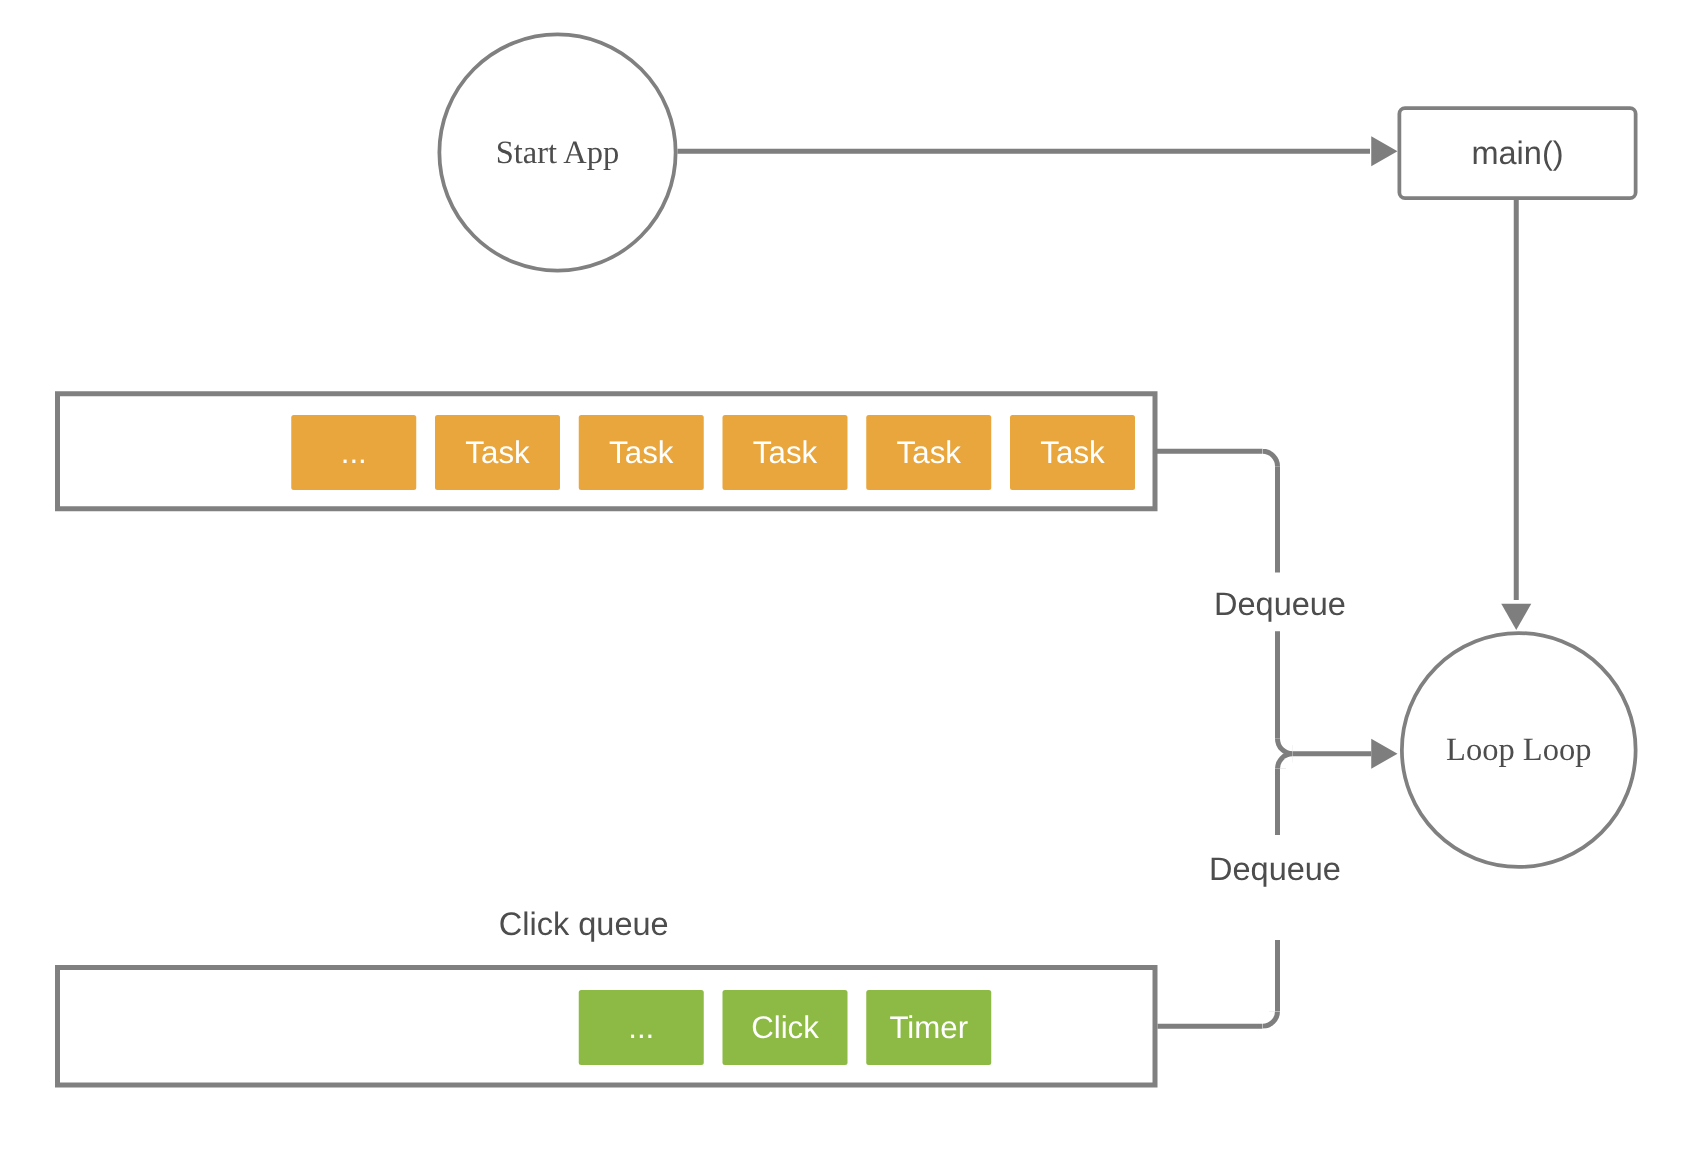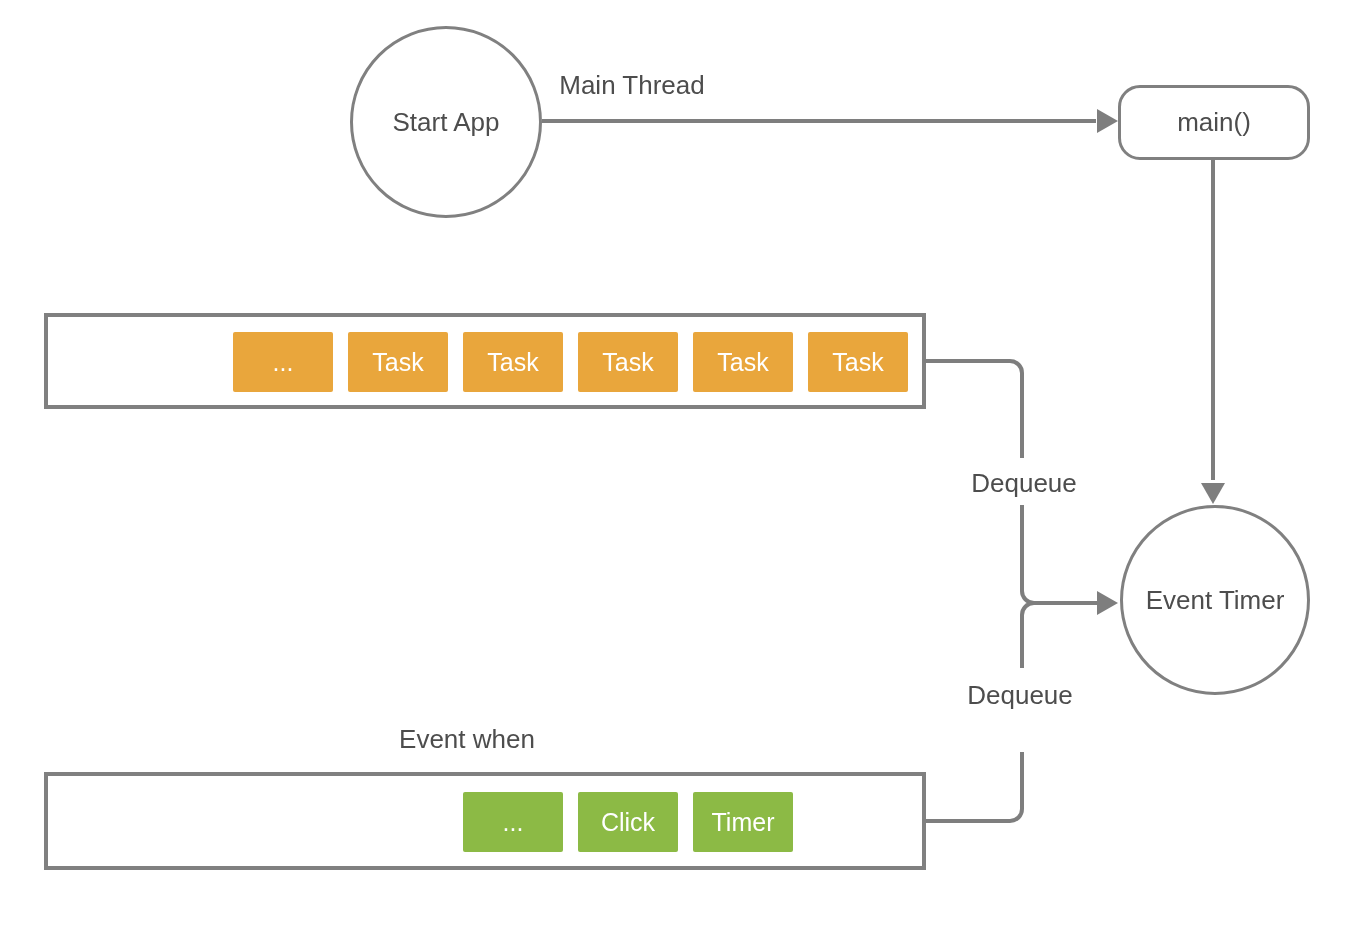--- a/index.html
+++ b/index.html
@@ -13,22 +13,22 @@
     --c-bg:#FFFFFF;
   }
   *{margin:0;padding:0;box-sizing:border-box;}
   html,body{background:var(--c-bg);}
   body{font-family:"Liberation Sans","DejaVu Sans",sans-serif;color:var(--c-text);}
   .canvas{position:relative;width:1358px;height:930px;background:var(--c-bg);overflow:hidden;}
 
   
   .node{position:absolute;display:flex;align-items:center;justify-content:center;
         background:#fff;border:3px solid var(--c-border);font-size:26px;color:var(--c-text);}
-  .circle{border-radius:50%;}
-  .rounded{border-radius:22px;}
+  .circle{border-radius:50%;font-family:Liberation Serif, serif;}
+  .rounded{border-radius:6px;}
 
   .start-app{left:350px;top:26px;width:192px;height:192px;}
   .main-node{left:1118px;top:85px;width:192px;height:75px;}
   .event-loop{left:1120px;top:505px;width:190px;height:190px;}
 
   
   .lbl{position:absolute;font-size:26px;color:var(--c-text);text-align:center;white-space:nowrap;}
   .lbl-main-thread{left:532px;top:70px;width:200px;}
   .lbl-microtask{left:312px;top:263px;width:300px;}
   .lbl-event-queue{left:367px;top:724px;width:200px;}
@@ -65,33 +65,32 @@
 </style>
 </head>
 <body>
 
 <div class="canvas">
 
   <div class="node circle start-app">
     <span>Start App</span>
   </div>
 
-  <div class="lbl lbl-main-thread">Main Thread</div>
   <div class="hline" style="left:542px;top:119px;width:554px;"></div>
   <div class="arr-right" style="left:1097px;top:109px;"></div>
 
   <div class="node rounded main-node">
     <span>main()</span>
   </div>
 
   <div class="vline" style="left:1211px;top:160px;height:320px;"></div>
   <div class="arr-down" style="left:1201px;top:483px;"></div>
 
   <div class="node circle event-loop">
-    <span>Event Timer</span>
+    <span>Loop Loop</span>
   </div>
 
   <div class="queue-box queue-micro"></div>
   <div class="qitem orange" style="left:233px;">...</div>
   <div class="qitem orange" style="left:348px;">Task</div>
   <div class="qitem orange" style="left:463px;">Task</div>
   <div class="qitem orange" style="left:578px;">Task</div>
   <div class="qitem orange" style="left:693px;">Task</div>
   <div class="qitem orange" style="left:808px;">Task</div>
 
@@ -104,19 +103,19 @@
   <div class="hline" style="left:1034px;top:601px;width:63px;"></div>
   <div class="arr-right" style="left:1097px;top:591px;"></div>
 
   <div class="corner tl" style="left:1020px;top:601px;"></div>
   <div class="vline" style="left:1020px;top:615px;height:53px;"></div>
   <div class="lbl lbl-dequeue-bottom">Dequeue</div>
   <div class="vline" style="left:1020px;top:752px;height:57px;"></div>
   <div class="corner br" style="left:1010px;top:809px;"></div>
   <div class="hline" style="left:924px;top:819px;width:86px;"></div>
 
-  <div class="lbl lbl-event-queue">Event when</div>
+  <div class="lbl lbl-event-queue">Click queue</div>
   <div class="queue-box queue-event"></div>
   <div class="qitem green" style="left:463px;">...</div>
   <div class="qitem green" style="left:578px;">Click</div>
   <div class="qitem green" style="left:693px;">Timer</div>
 
 </div>
 
 </body></html>

